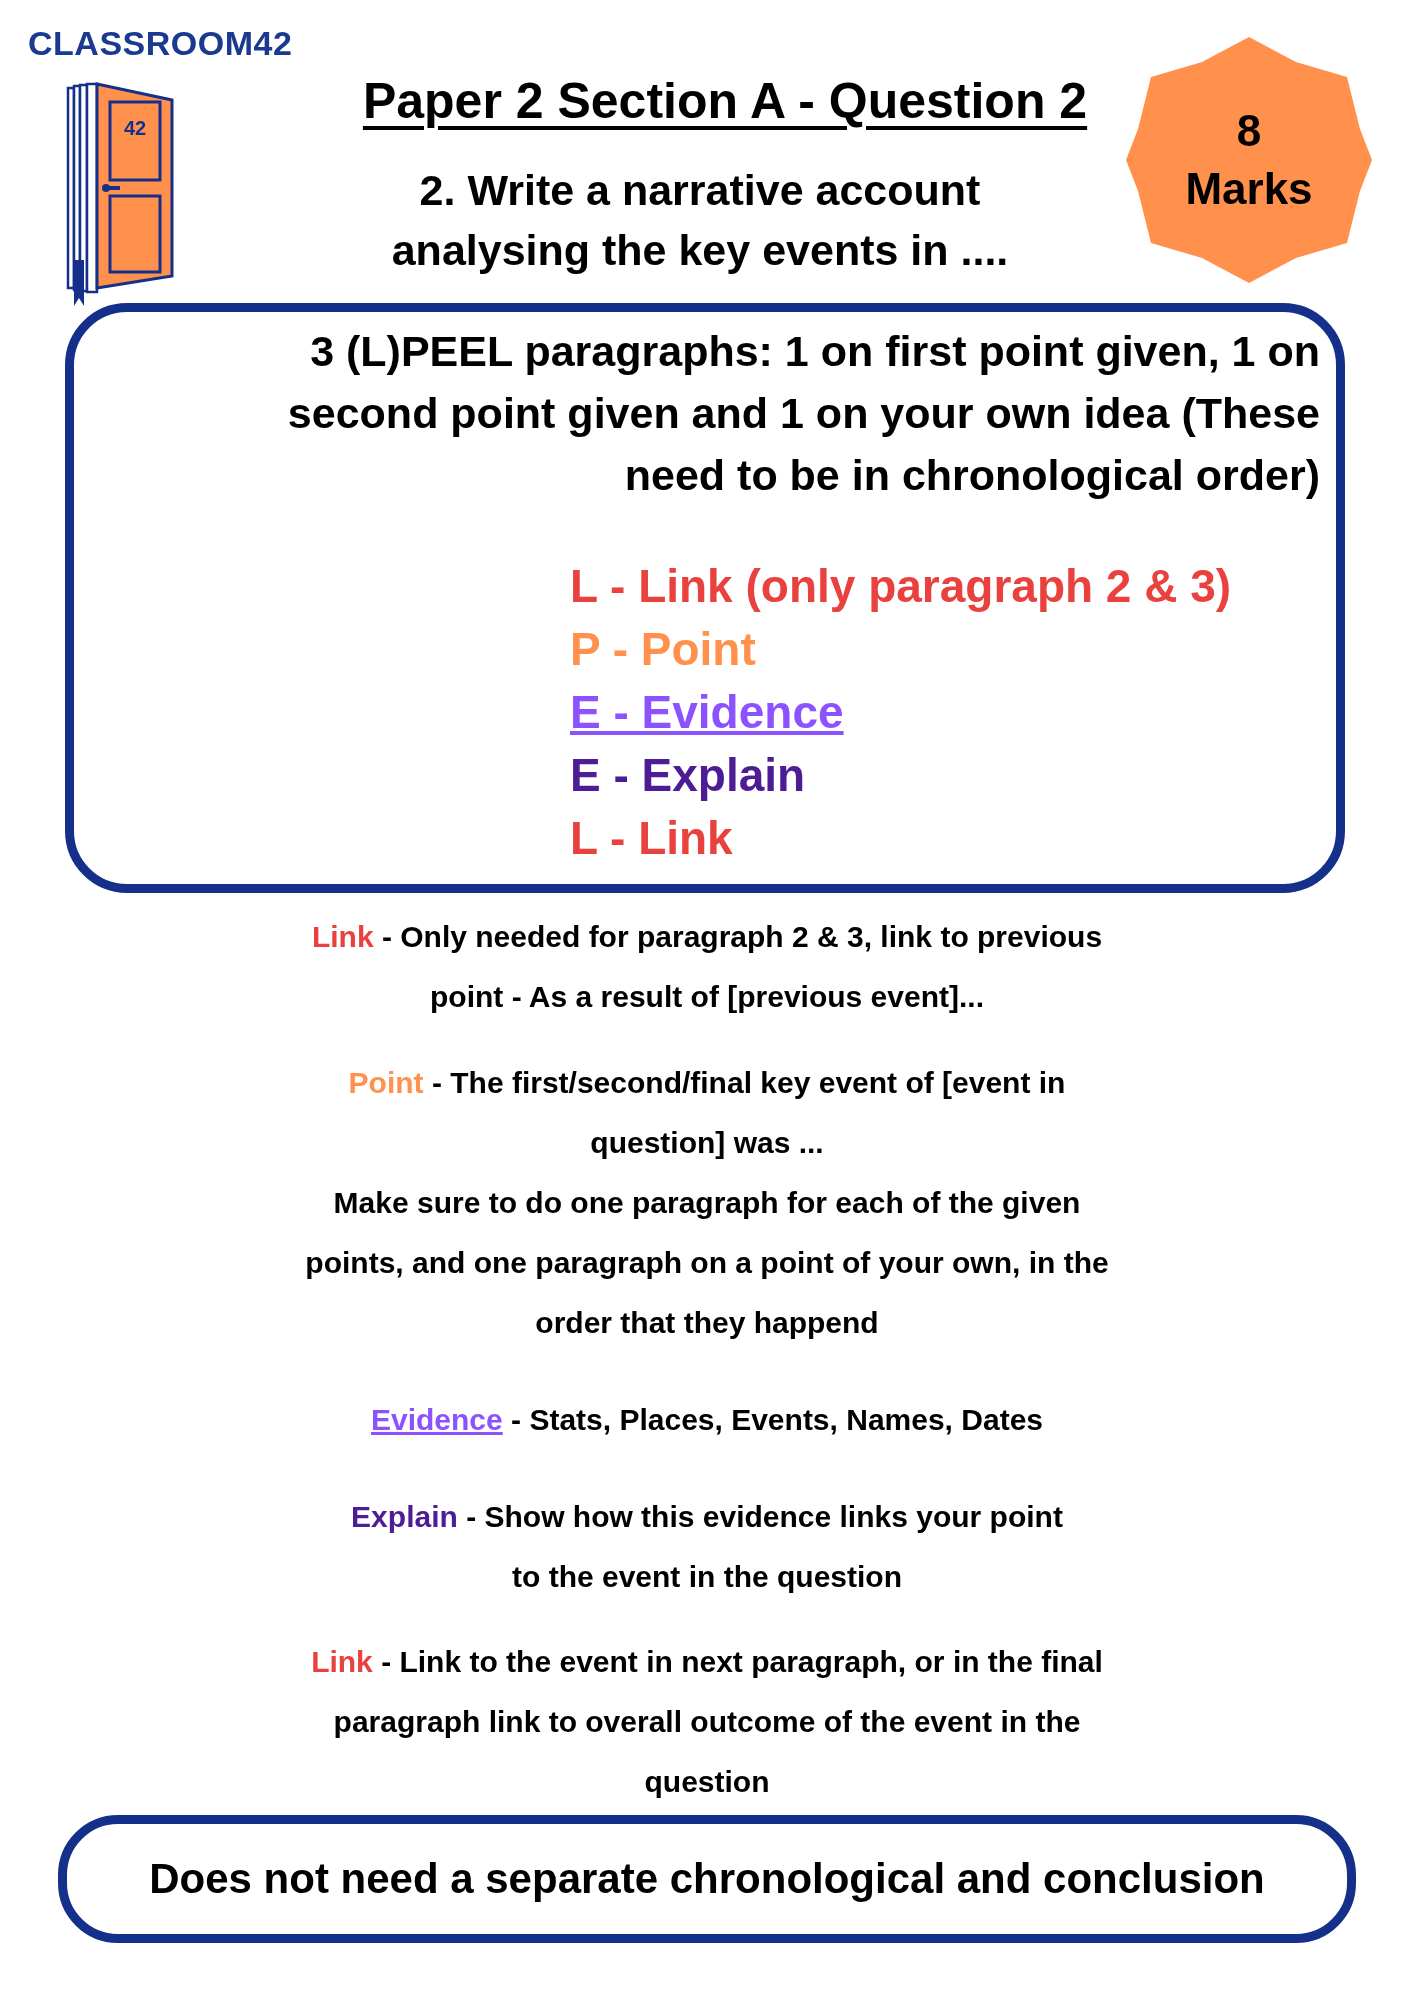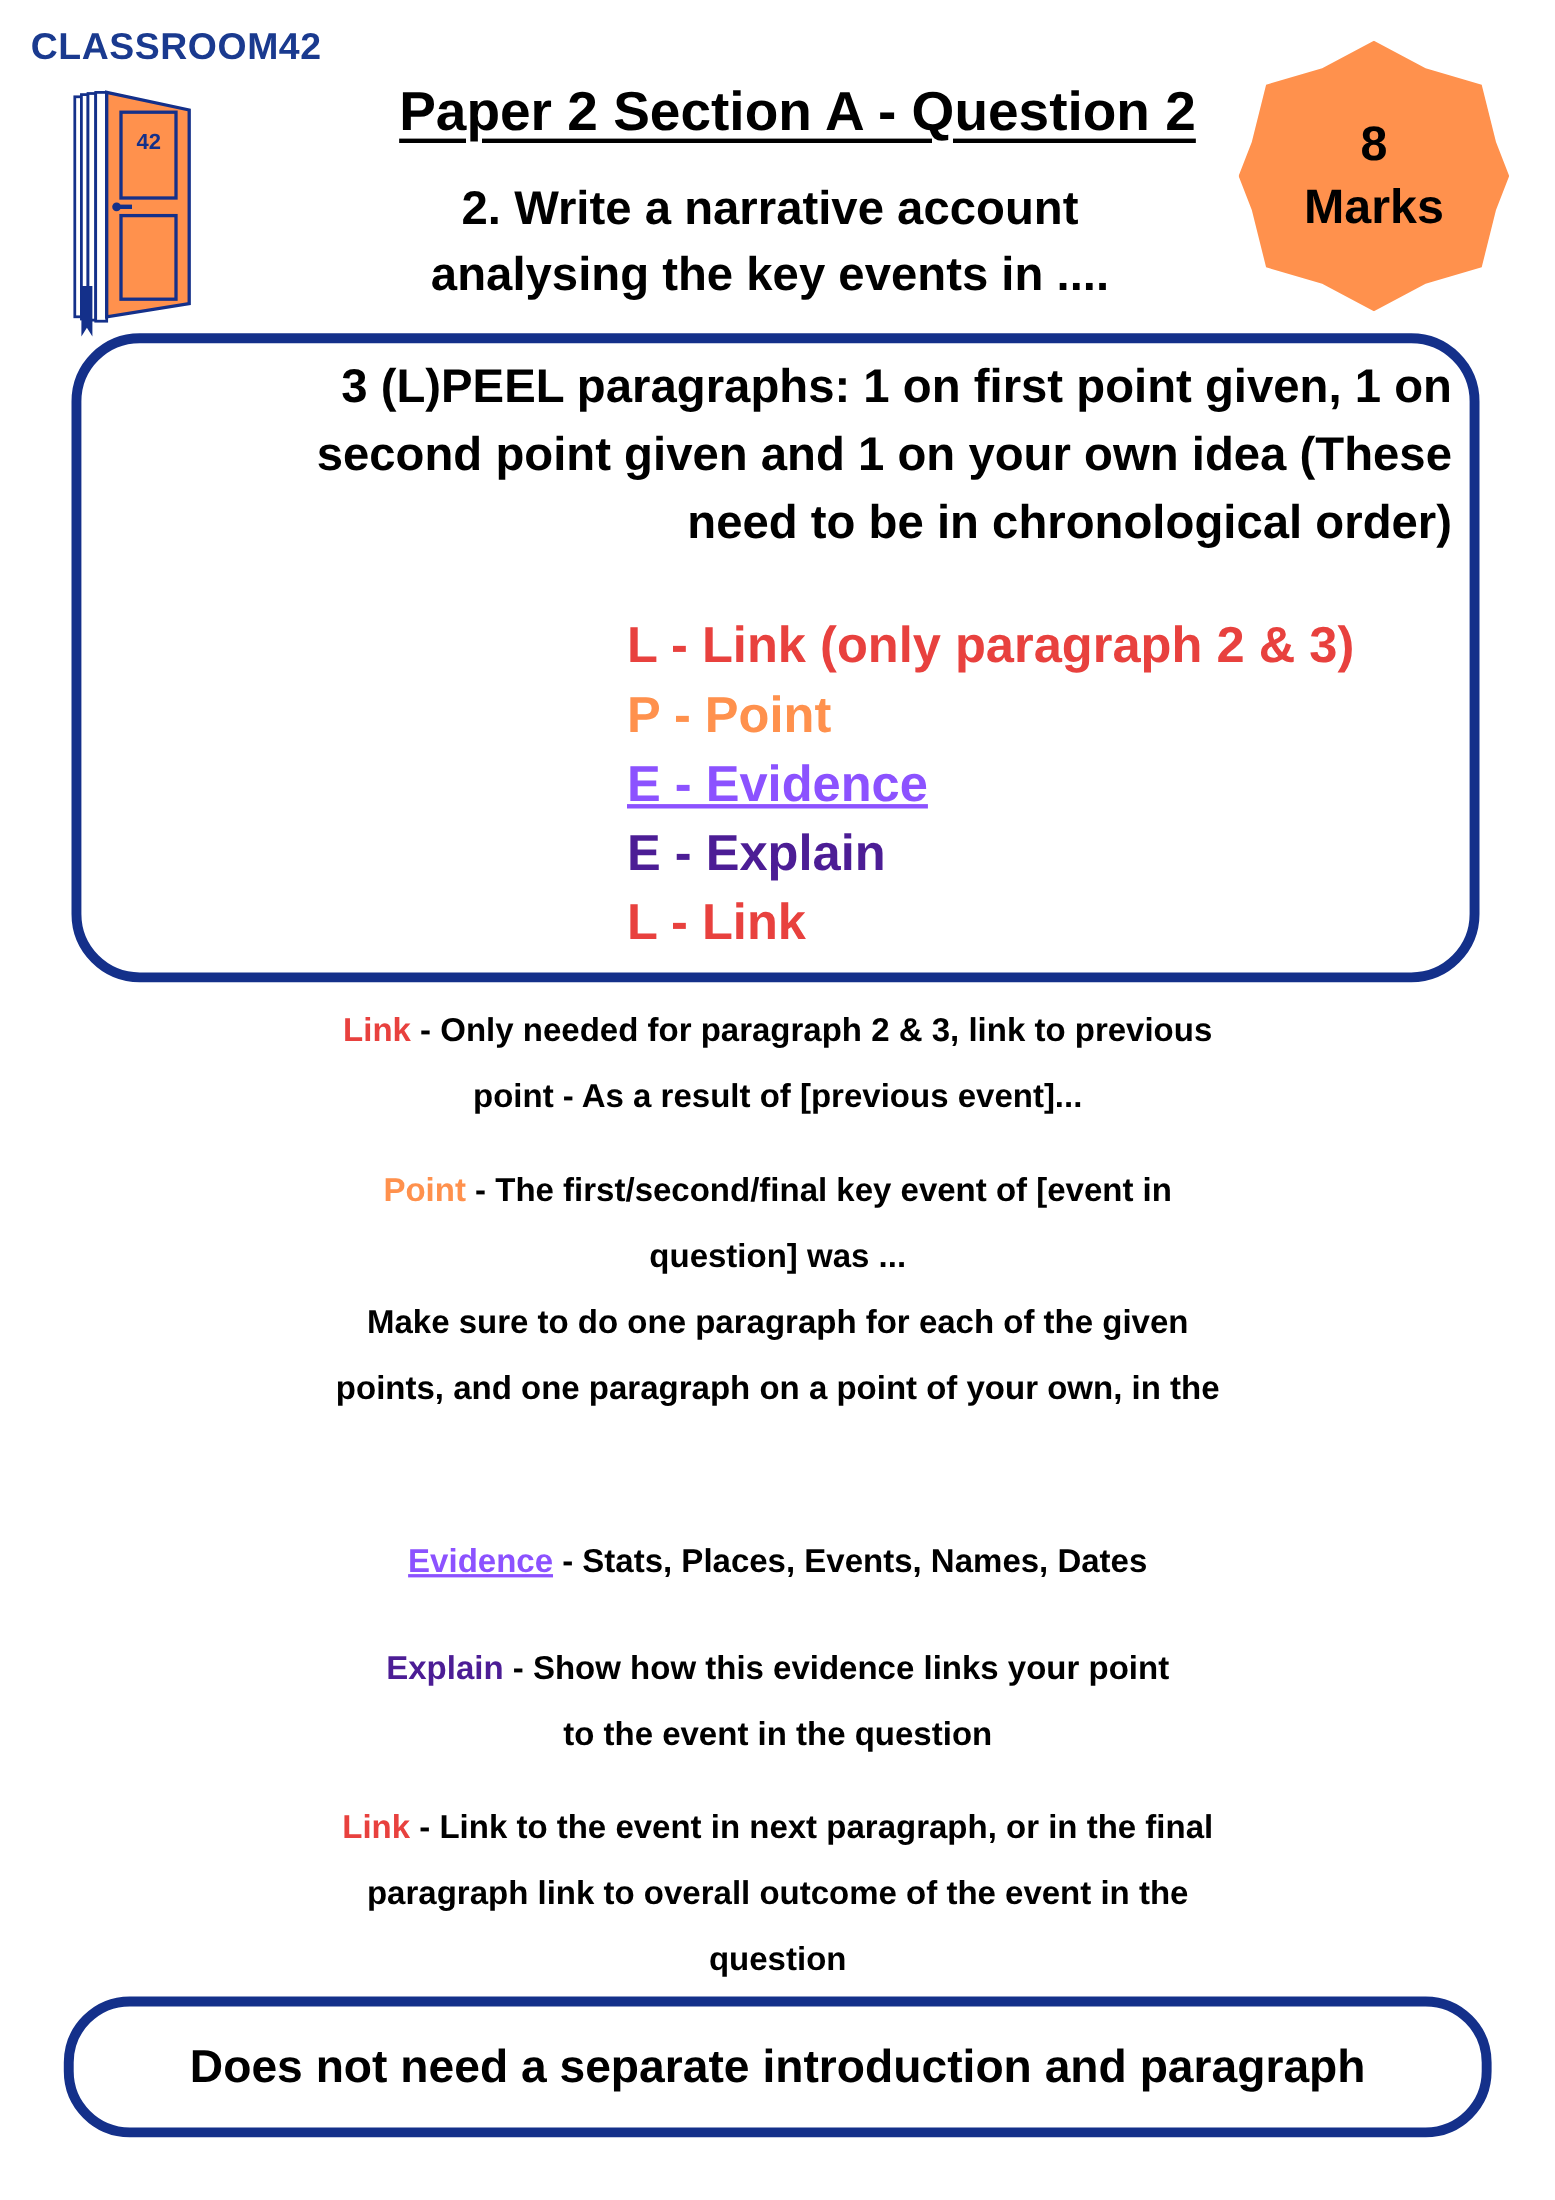--- a/index.html
+++ b/index.html
@@ -79,32 +79,33 @@
 <div class="abs section" style="top:907px;">
   <div><span class="c-red">Link</span><span> - Only needed for paragraph 2 &amp; 3, link to previous</span></div>
   <div>point - As a result of [previous event]...</div>
 </div>
 
 <div class="abs section" style="top:1053px;">
   <div><span class="c-orange">Point</span><span> - The first/second/final key event of [event in</span></div>
   <div>question] was ...</div>
   <div>Make sure to do one paragraph for each of the given</div>
   <div>points, and one paragraph on a point of your own, in the</div>
+  <div>order that they happend</div>
 </div>
 
 <div class="abs section" style="top:1390px;">
   <div><span class="c-purple">Evidence</span><span> - Stats, Places, Events, Names, Dates</span></div>
 </div>
 
 <div class="abs section" style="top:1487px;">
   <div><span class="c-green">Explain</span><span> - Show how this evidence links your point</span></div>
   <div>to the event in the question</div>
 </div>
 
 <div class="abs section" style="top:1632px;">
   <div><span class="c-red">Link</span><span> - Link to the event in next paragraph, or in the final</span></div>
   <div>paragraph link to overall outcome of the event in the</div>
   <div>question</div>
 </div>
 
 <div class="abs bottom-box">
-  <span>Does not need a separate introduction and paragraph</span>
+  <span>Does not need a separate chronological and conclusion</span>
 </div>
 
 </body></html>

